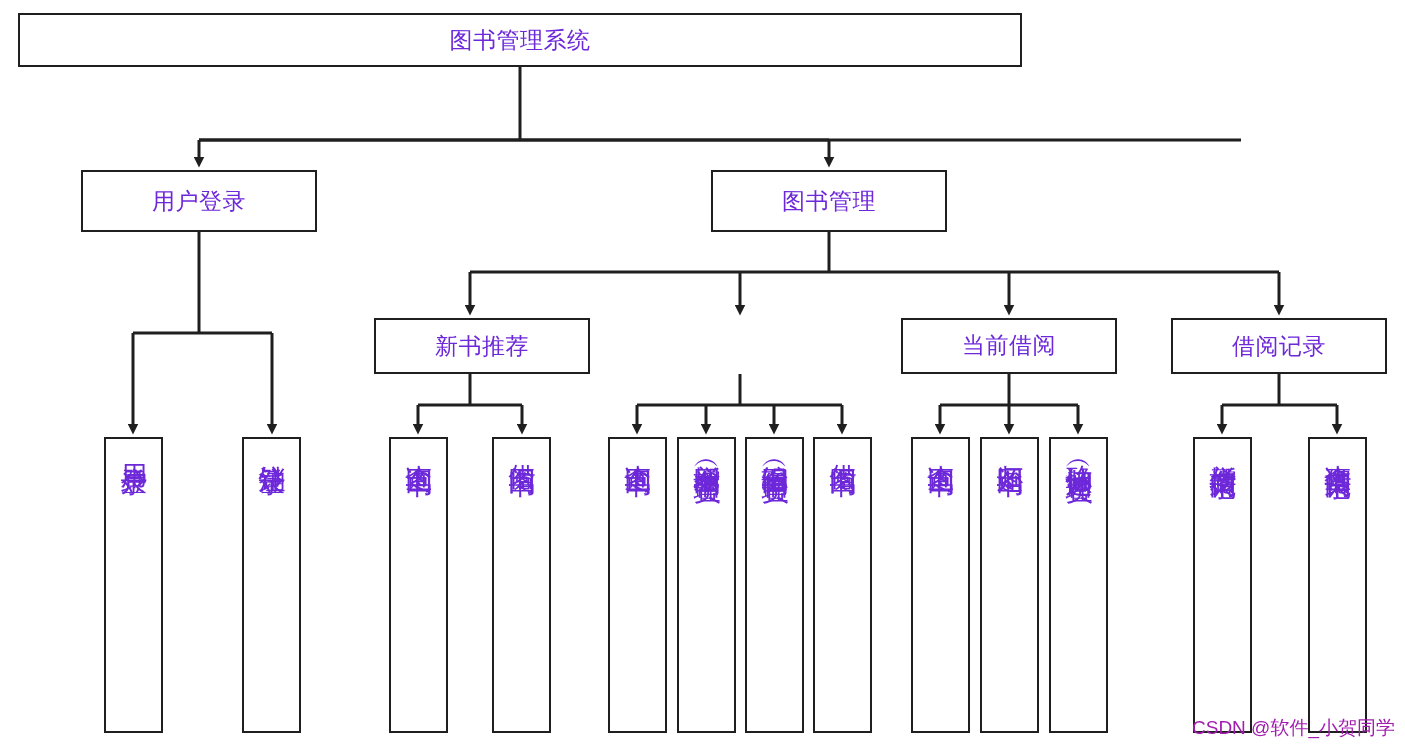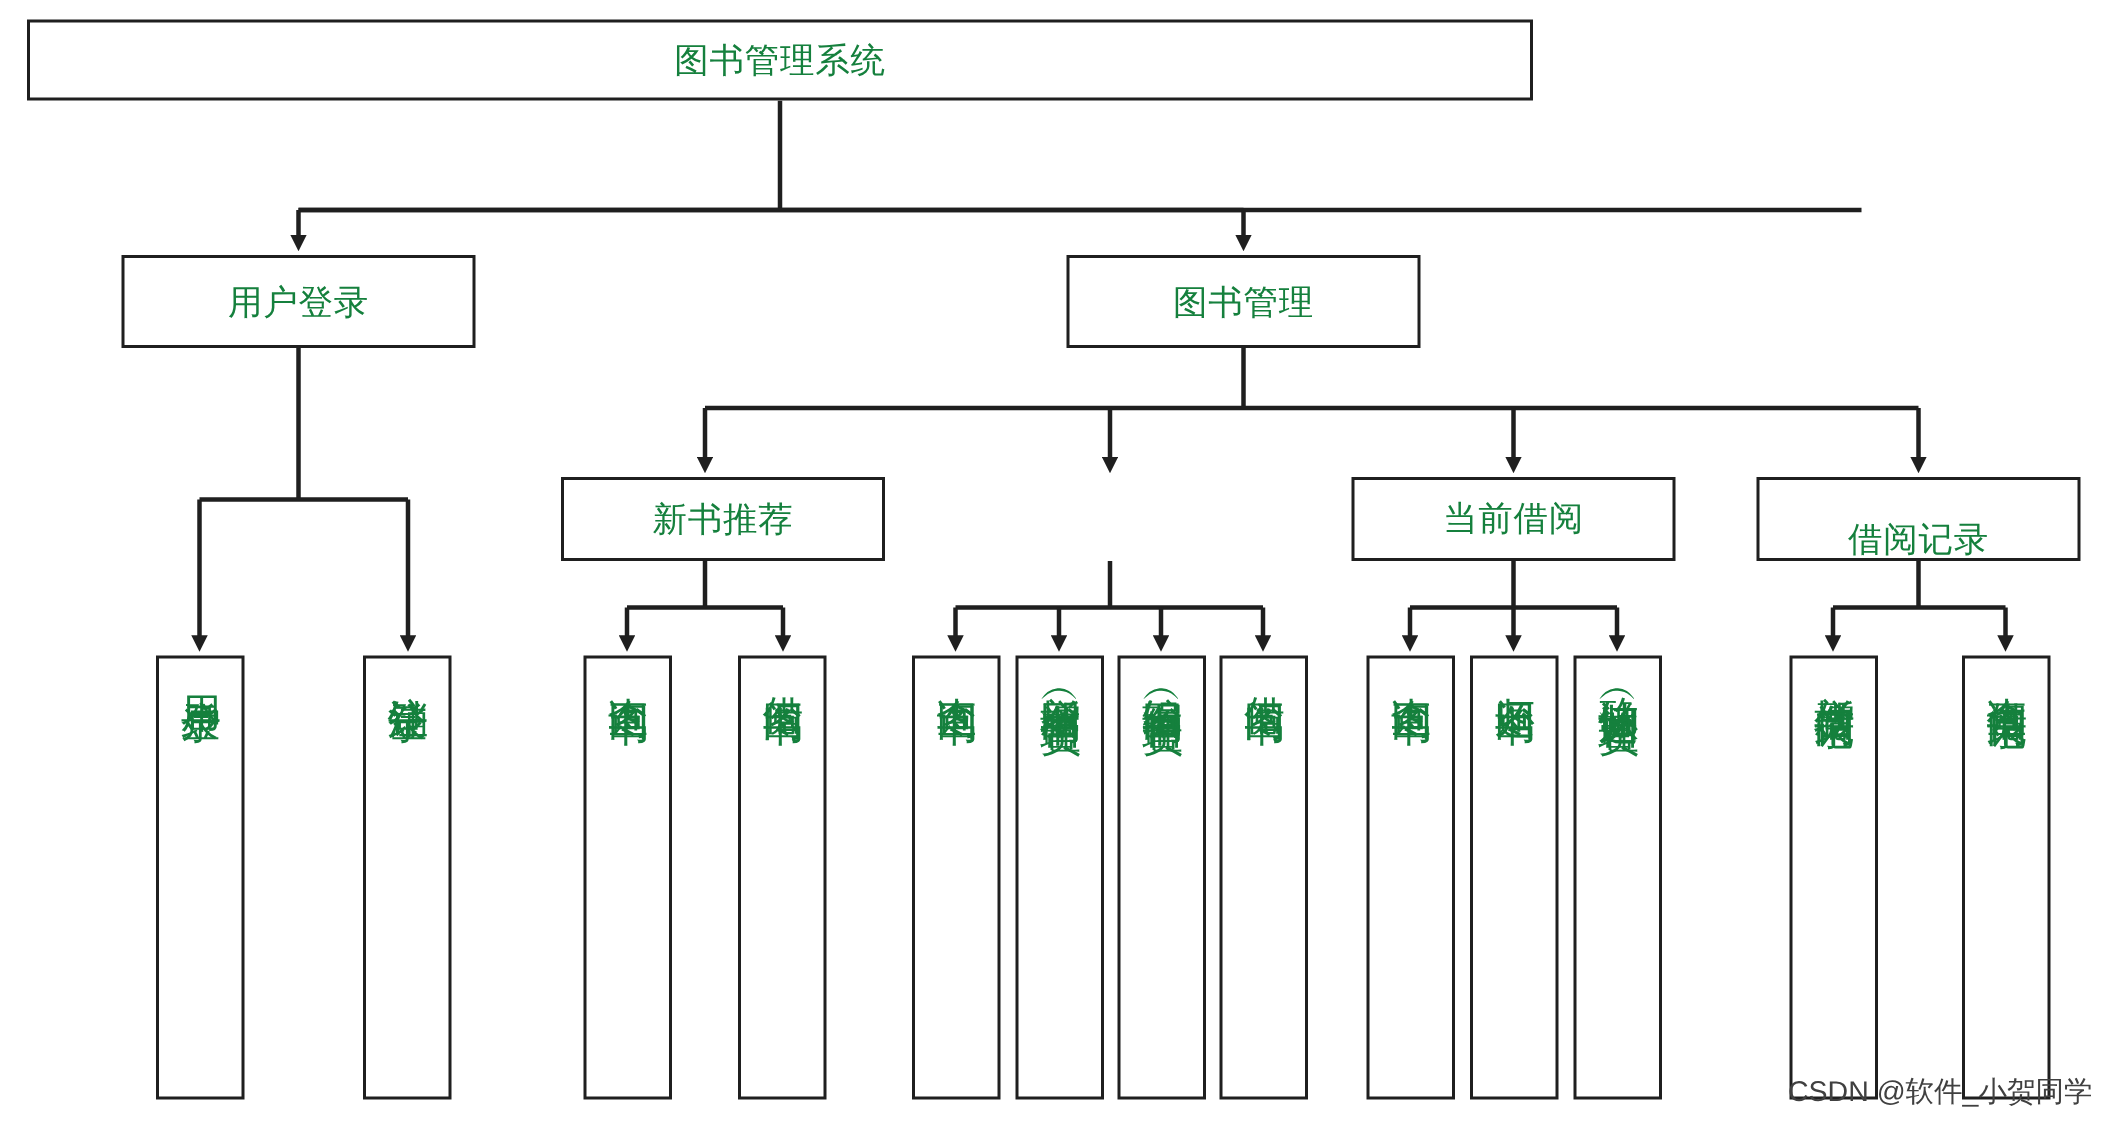--- a/index.html
+++ b/index.html
@@ -26,21 +26,21 @@
     pointer-events: none;
   }
   .node {
     position: absolute;
     box-sizing: border-box;
     border: 2px solid #1f1f1f;
     background: #ffffff;
     display: flex;
     align-items: center;
     justify-content: center;
-    color: #15803d;
+    color: #6d28d9;
   }
   .node .label {
     display: block;
     line-height: 1.08;
     letter-spacing: 0.5px;
     white-space: nowrap;
   }
   
   .node.horiz .label {
     font-size: 23px;
@@ -54,21 +54,21 @@
   .node.vert .label {
     writing-mode: vertical-rl;
     text-orientation: upright;
     font-size: 27px;
     line-height: 1.0;
     letter-spacing: 2px;
   }
   .watermark {
     position: absolute;
     font-size: 19px;
-    color: #404040;
+    color: #a21caf;
     white-space: nowrap;
     user-select: none;
   }
 </style>
 </head>
 <body>
 
 <div id="canvas">
 
   <svg id="wires" viewBox="0 0 1405 747">
@@ -137,21 +137,21 @@
 
   <div class="node horiz" style="left:362px; top:318px; width:216px; height:56px;margin-left:12px;">
     <span class="label">新书推荐</span>
   </div>
 
 
   <div class="node horiz" style="left:901px; top:318px; width:216px; height:56px;font-family:Liberation Serif, serif;">
     <span class="label">当前借阅</span>
   </div>
 
-  <div class="node horiz" style="left:1171px; top:318px; width:216px; height:56px;align-items:flex-end;">
+  <div class="node horiz" style="left:1171px; top:318px; width:216px; height:56px;">
     <span class="label">借阅记录</span>
   </div>
 
   <div class="node vert" style="left:104px; top:437px; width:59px; height:296px;">
     <span class="label">用户登录</span>
   </div>
 
   <div class="node vert" style="left:242px; top:437px; width:59px; height:296px;">
     <span class="label">注销登录</span>
   </div>

